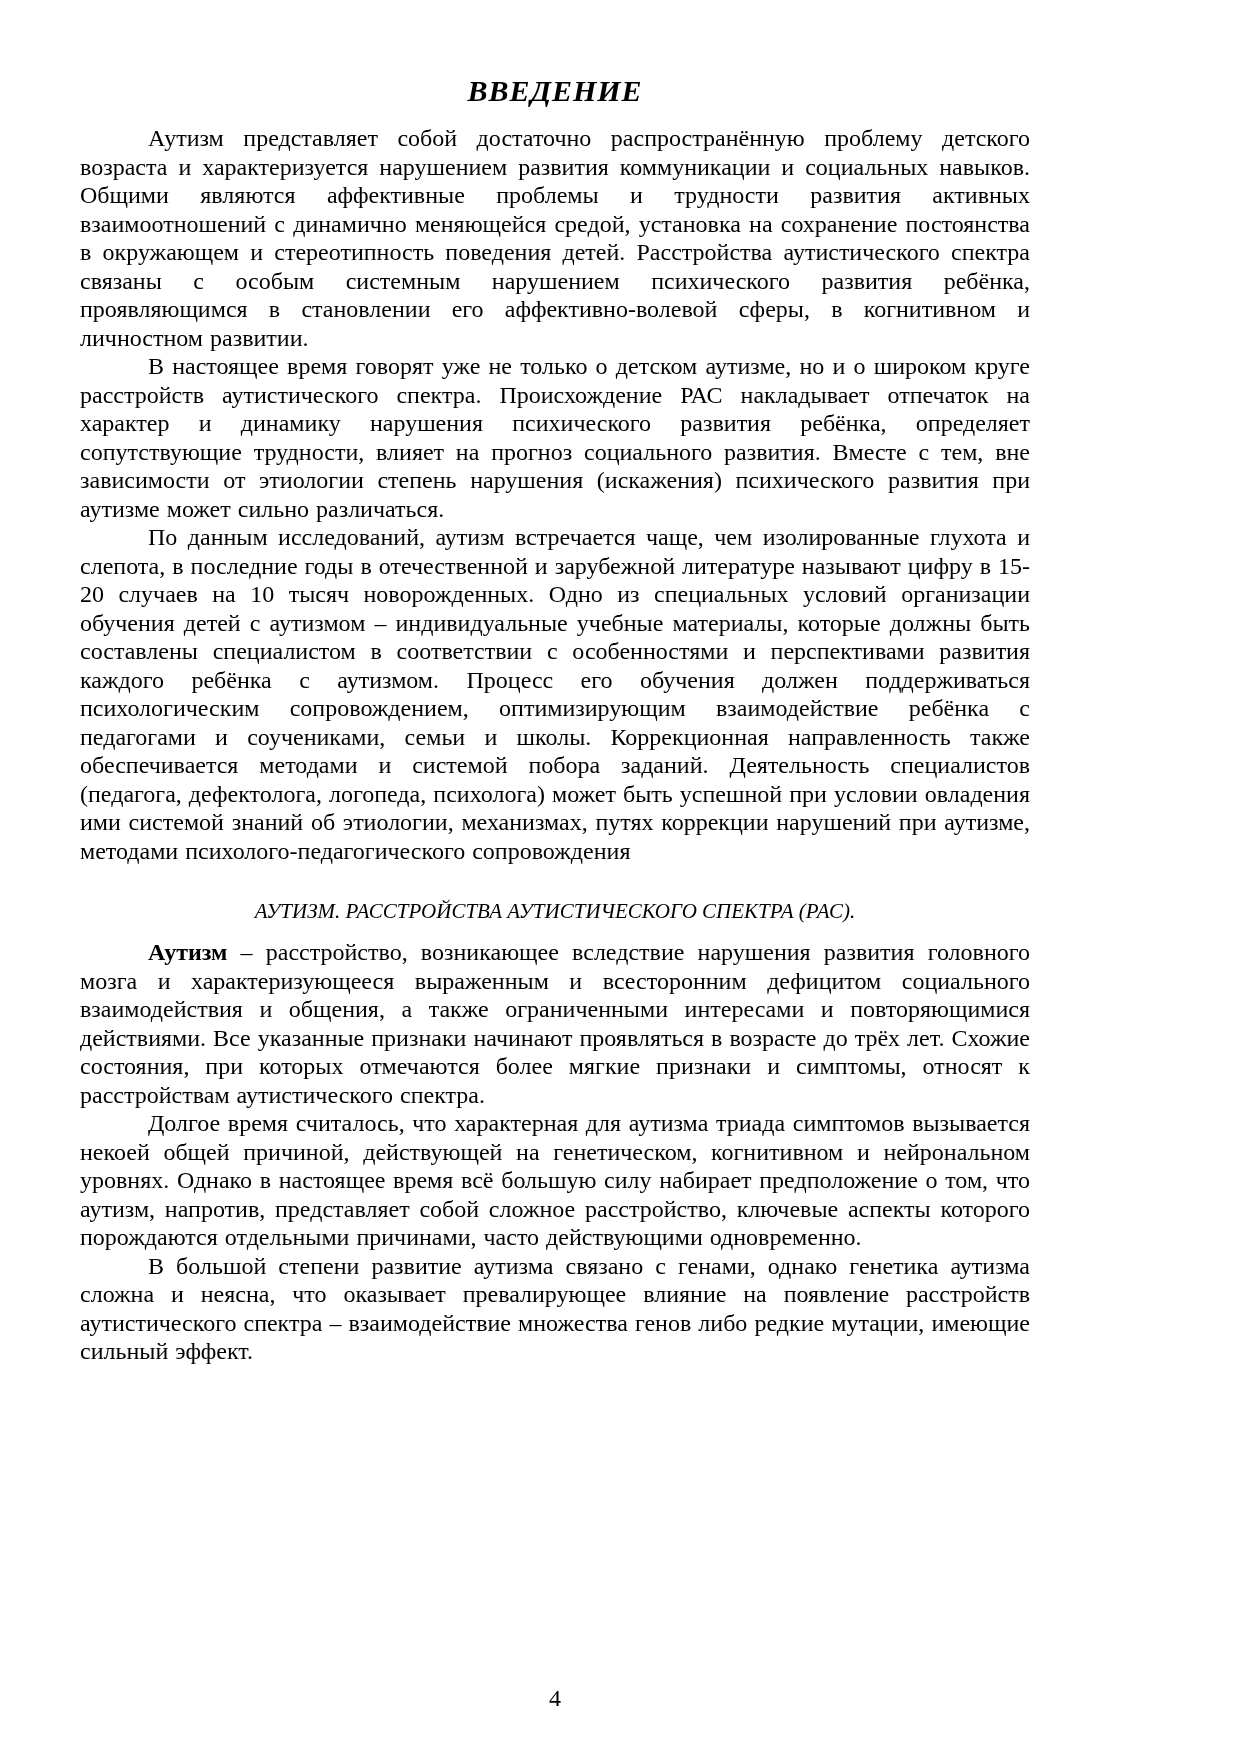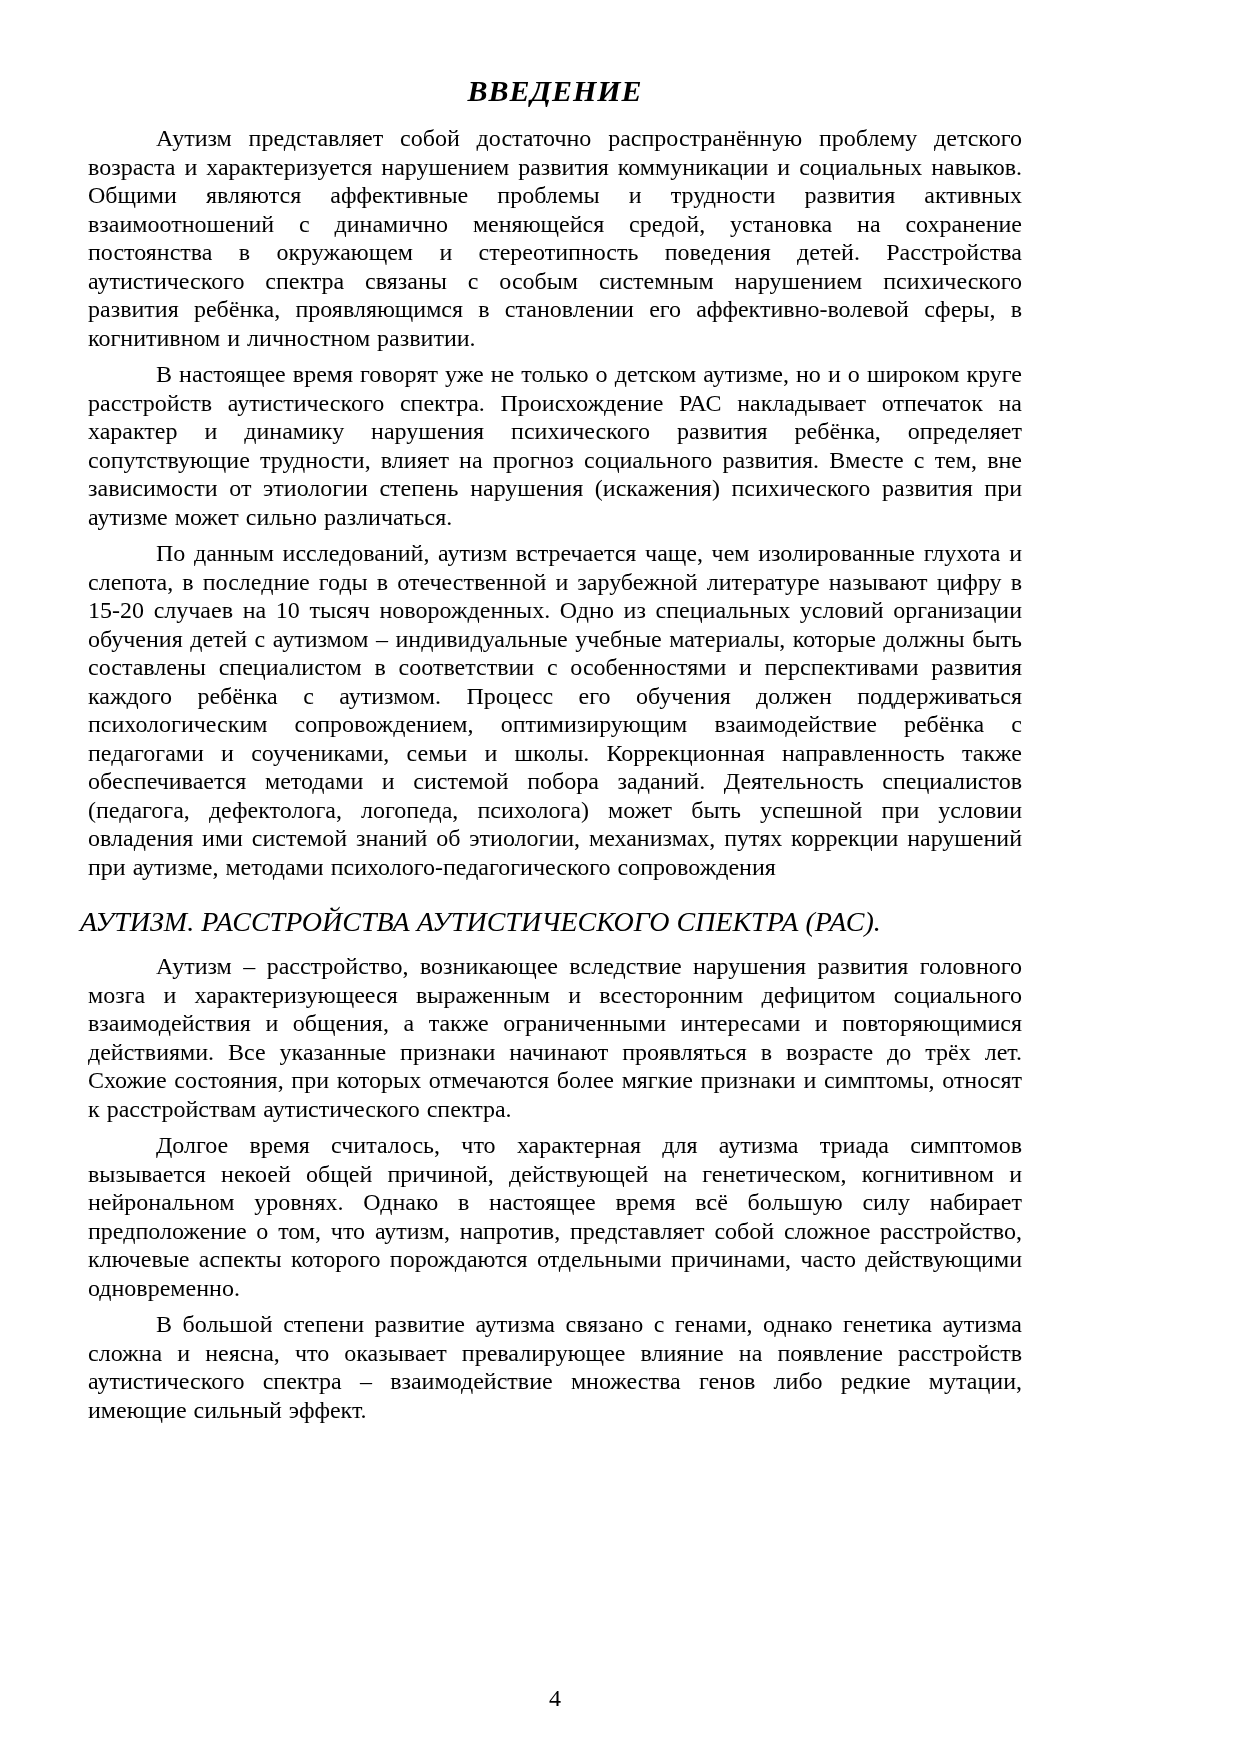--- a/index.html
+++ b/index.html
@@ -29,41 +29,41 @@
     font-weight: bold;
     text-align: center;
     letter-spacing: 1px;
     margin: 0 0 16px 0;
   }
   p.para {
     font-size: 24px;
     line-height: 28.5px;
     text-align: justify;
     text-indent: 68px;
-    margin: 8px;
+    margin: 0;
     word-spacing: 1px;
   }
   h2.section-title {
-    font-size: 28px;
+    font-size: 21px;
     font-style: italic;
     font-weight: normal;
-    text-align: left;
-    margin: 25px 0 14px 0;
+    text-align: center;
+    margin: 34px 0 14px 0;
   }
   h3.section-subtitle {
     font-size: 27px;
     font-style: italic;
     font-weight: bold;
     text-align: center;
     line-height: 1.25;
     color: var(--subtitle-color, #1F3864);
     margin: 0 0 16px 0;
   }
   .lead-term {
-    font-weight: normal;
+    font-weight: bold;
   }
   .footer {
     position: absolute;
     left: 80px;
     bottom: 42px;
     width: 950px;
     text-align: center;
     font-size: 24px;
   }
 </style>

